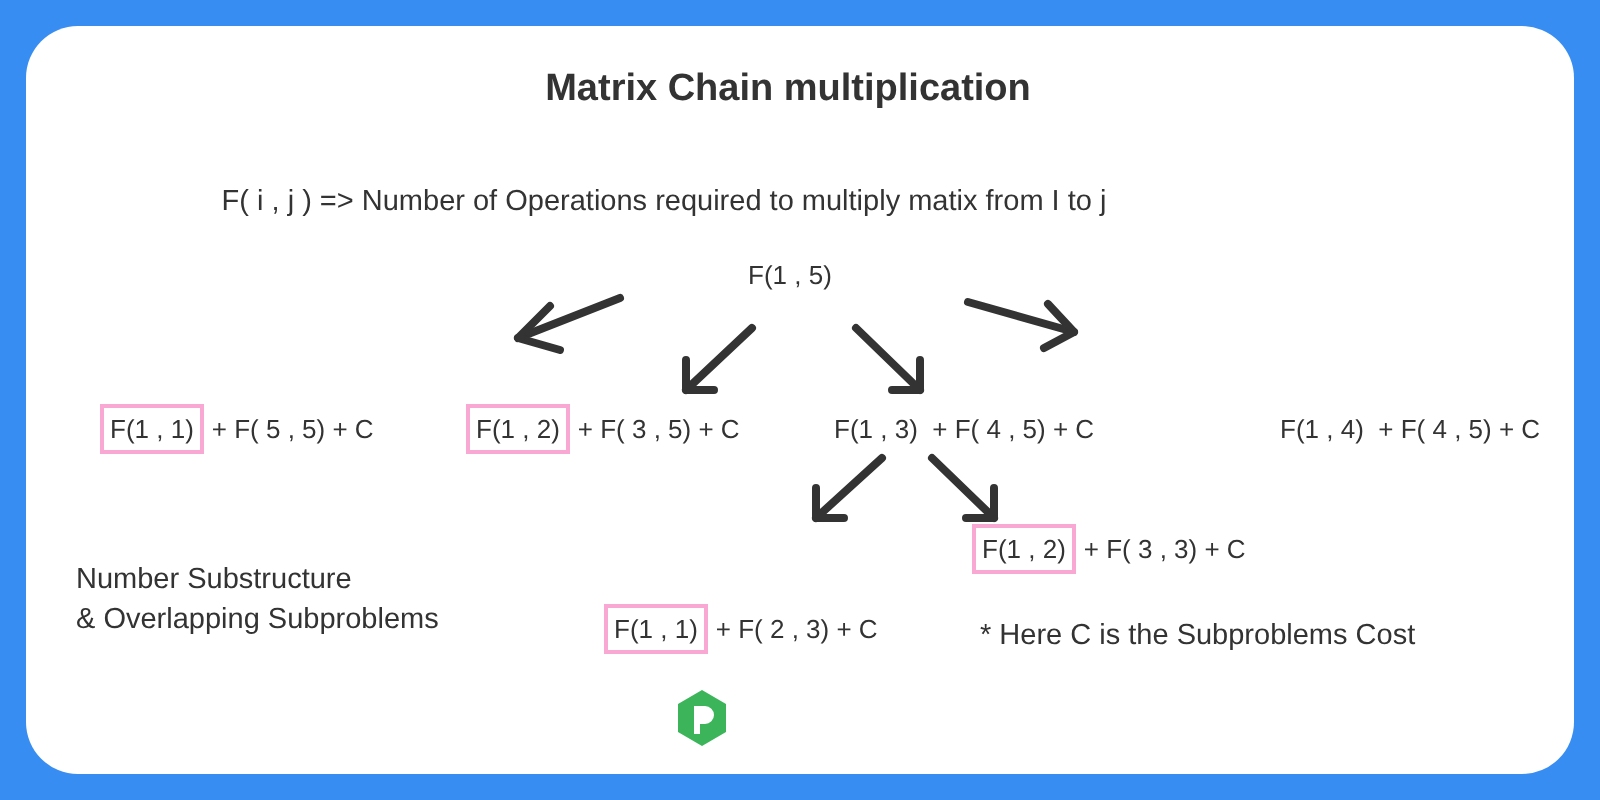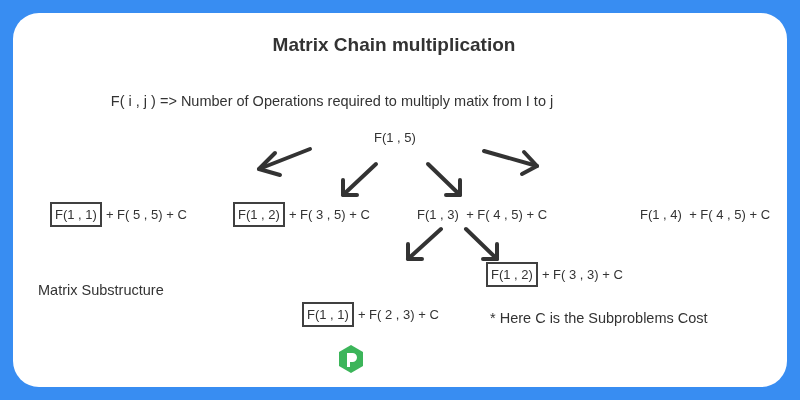--- a/index.html
+++ b/index.html
@@ -2,21 +2,21 @@
 <html><head>
 <meta charset="utf-8">
 <style>
   html, body { margin:0; padding:0; }
   body { width:800px; height:400px; background:#388df2; position:relative; overflow:hidden; font-family:"Liberation Sans", sans-serif; color:#333; }
   .card { position:absolute; left:13px; top:13px; width:774px; height:374px; background:#fff; border-radius:26px; }
   .abs { position:absolute; white-space:nowrap; }
   .title { left:0; width:788px; top:34px; text-align:center; font-size:19px; font-weight:bold; color:#333; }
   .defn { left:0; width:664px; top:93px; text-align:center; font-size:14.5px; color:#333; }
   .expr { font-size:13px; color:#333; }
-  .box { display:inline-block; border:2px solid #404040; padding:3px 3px; margin-right:4px; }
+  .box { display:inline-block; border:2px solid #f9a8d4; padding:3px 3px; margin-right:4px; }
   .note { font-size:14.5px; color:#333; line-height:20px; }
   svg.arrows { position:absolute; left:0; top:0; }
   .logo { left:338px; top:344px; display:flex; align-items:center; gap:6px; }
   .logo-text { font-size:21px; font-weight:bold; color:#333; }
 </style>
 </head>
 <body>
 
 <div class="card"></div>
 
@@ -55,21 +55,22 @@
 </div>
 
 <div class="abs expr" style="left:302px;top:262px;margin-top:40px;">
   <span class="box">F(1 , 1)</span><span>+ F( 2 , 3) + C</span>
 </div>
 <div class="abs expr" style="left:486px;top:262px;">
   <span class="box">F(1 , 2)</span><span>+ F( 3 , 3) + C</span>
 </div>
 
 <div class="abs note" style="left:38px;top:280px;">
-  <div>Matrix Substructure</div>
+  <div>Number Substructure</div>
+  <div>&amp; Overlapping Subproblems</div>
 </div>
 <div class="abs note" style="left:490px;top:308px;">* Here C is the Subproblems Cost</div>
 
 <div class="abs logo">
   <svg width="26" height="30" viewBox="0 0 26 30">
     <polygon points="13,1 25,8 25,22 13,29 1,22 1,8" fill="#3cb55a"></polygon>
     <path d="M9 23 V9 h5.5 a4.5 4.5 0 0 1 0 9 H12 V23 Z" fill="#fff"></path>
   </svg>
 </div>
 

